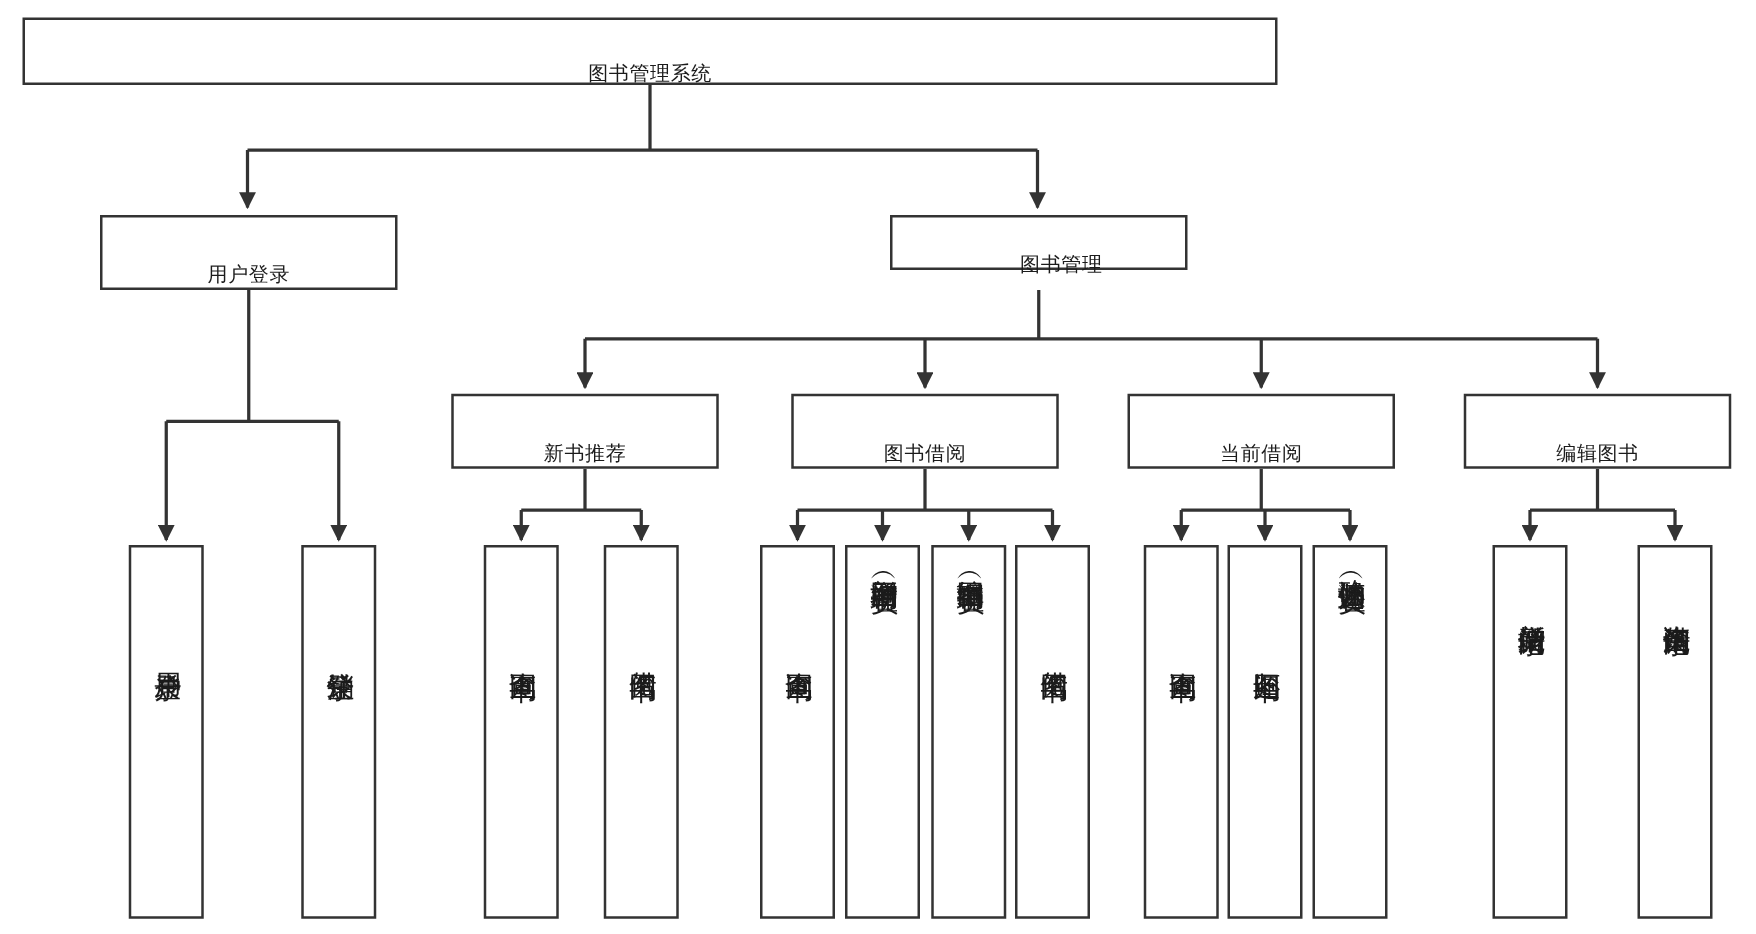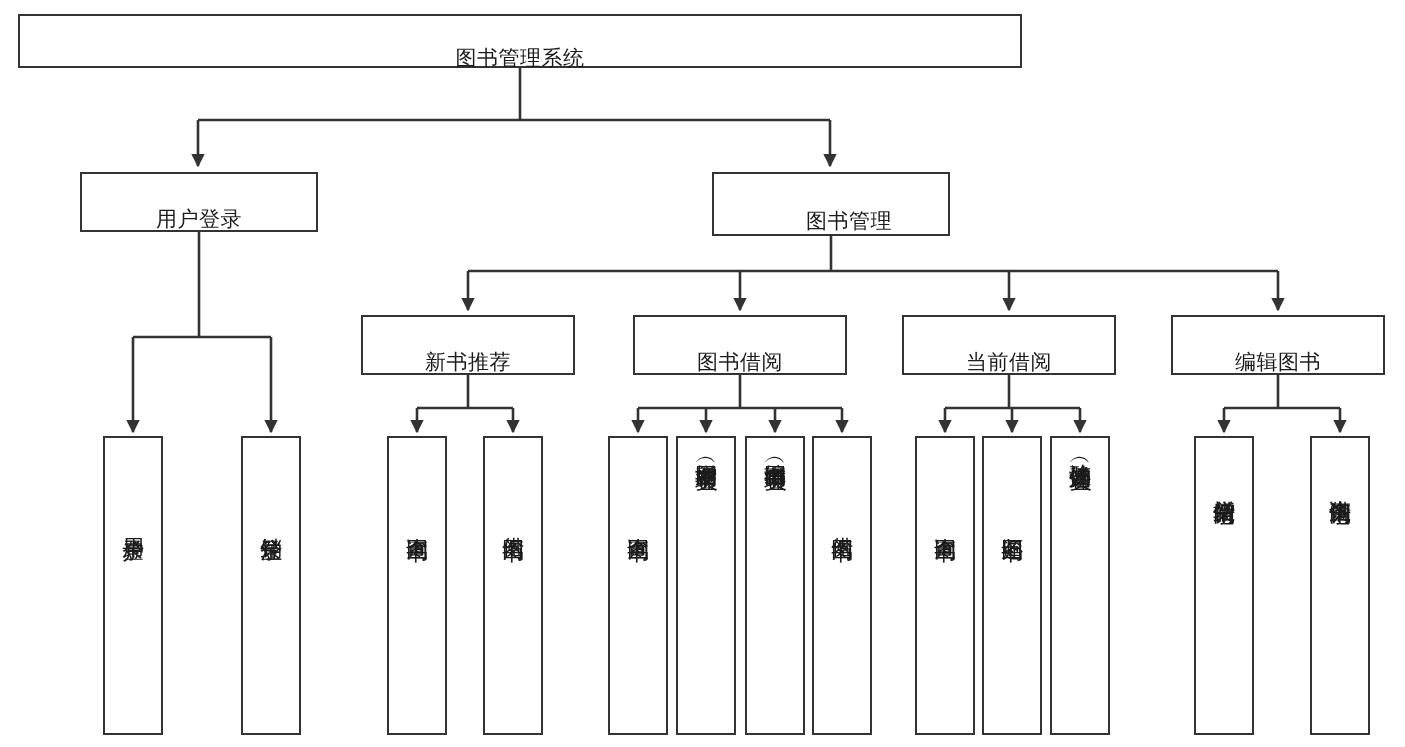--- a/index.html
+++ b/index.html
@@ -30,21 +30,21 @@
     box-sizing: border-box;
     border: 2.5px solid #333333;
     background: #ffffff;
     display: flex;
     align-items: center;
     justify-content: center;
     color: #1b1b1b;
   }
   .node.horiz .label {
     writing-mode: horizontal-tb;
-    font-size: 21px;
+    font-size: 16px;
     line-height: 1.1;
     letter-spacing: 0.5px;
     white-space: nowrap;
     margin-top: 36px;
   }
   .node.vert {
     align-items: flex-start;
     justify-content: center;
     padding-top: 6px;
   }
@@ -125,21 +125,21 @@
   </svg>
 
   <div class="node horiz node-root" style="left:18px; top:14px; width:1004px; height:54px;">
     <span class="label">图书管理系统</span>
   </div>
 
   <div class="node horiz" style="left:80px; top:172px; width:238px; height:60px;">
     <span class="label">用户登录</span>
   </div>
 
-  <div class="node horiz" style="left:712px; top:172px; width:238px; height:64px;padding-left:36px;">
+  <div class="node horiz" style="left:712px; top:172px; width:238px; height:44px;padding-left:36px;">
     <span class="label">图书管理</span>
   </div>
 
   <div class="node horiz" style="left:361px; top:315px; width:214px; height:60px;text-align:right;">
     <span class="label">新书推荐</span>
   </div>
 
   <div class="node horiz" style="left:633px; top:315px; width:214px; height:60px;">
     <span class="label">图书借阅</span>
   </div>

